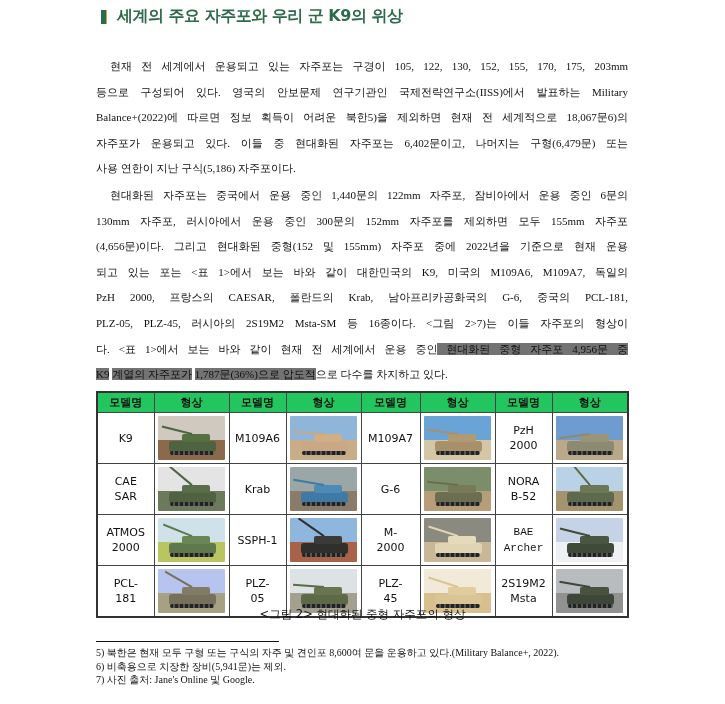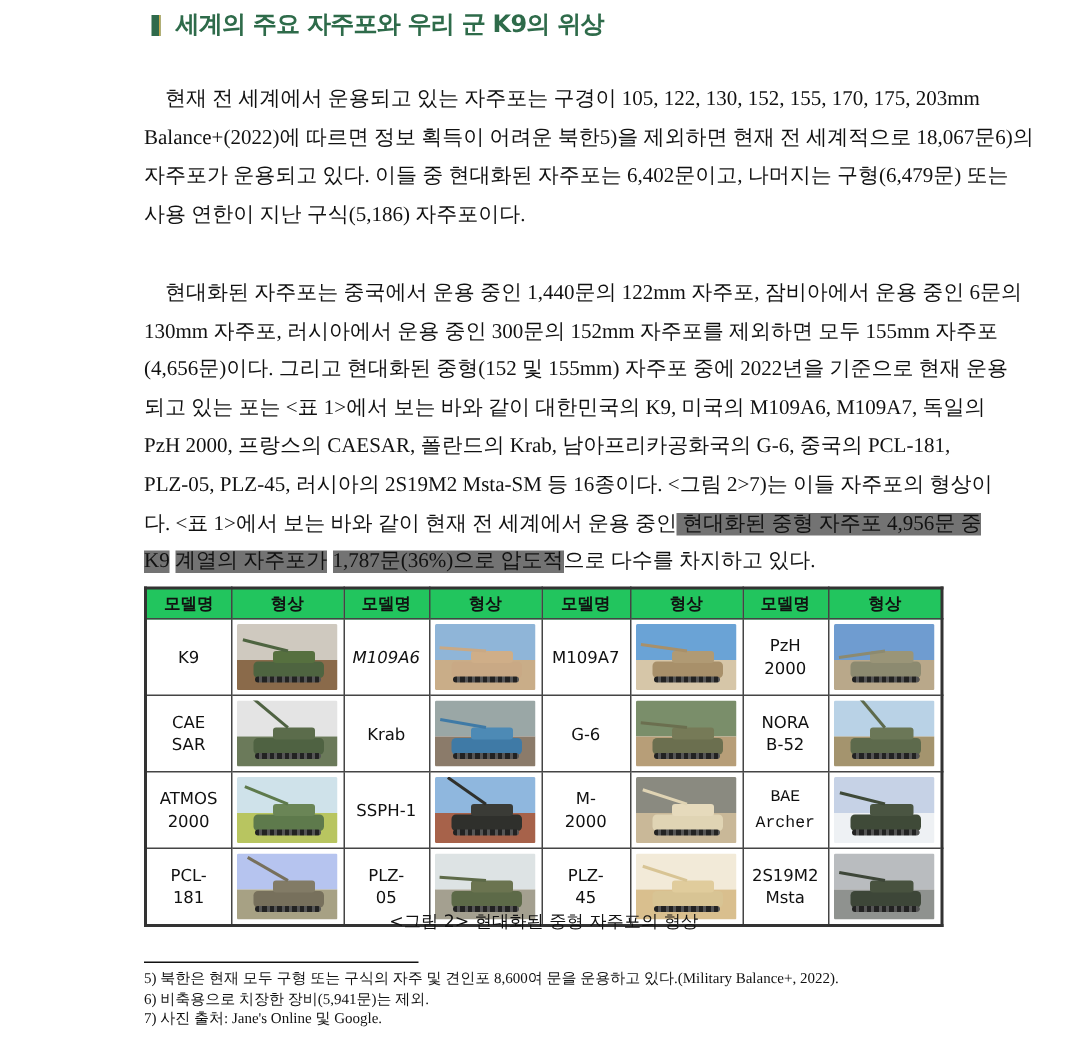--- a/index.html
+++ b/index.html
@@ -1,21 +1,21 @@
 <!DOCTYPE html>
 <html><head>
 <meta charset="utf-8">
 <style>
   html, body { margin:0; padding:0; background:#ffffff; }
   body { width:725px; height:704px; position:relative; overflow:hidden;
          font-family:"Liberation Serif", "DejaVu Serif", serif; color:#111; }
   .title { position:absolute; left:101px; top:6px; font-family:"DejaVu Sans", sans-serif;
            font-weight:bold; font-size:16px; color:#2e6b4a; letter-spacing:-0.5px; display:flex; align-items:center; }
   .title .bar { display:inline-block; width:5px; height:14px; background:#2f6a4b; margin-right:10px; border-right:1px solid #c9a94a; }
-  .para { position:absolute; left:96px; width:532px; font-size:14px; line-height:25.6px; text-align:justify; text-align-last:justify; }
+  .para { position:absolute; left:96px; width:532px; font-size:11px; line-height:25.6px; text-align:justify; text-align-last:justify; }
   .para .line { display:block; white-space:nowrap; text-align:justify; text-align-last:justify; }
   .para .line.last { text-align-last:left; }
   .p1 { top:54px; }
   .p2 { top:183px; }
   .hl { background:#737373; }
   table.fig { position:absolute; left:96px; top:391px; width:531px; border-collapse:collapse;
               font-family:"DejaVu Sans", sans-serif; font-size:11px; table-layout:fixed; }
   table.fig th, table.fig td { border:1px solid #444; text-align:center; vertical-align:middle; padding:0; }
   table.fig { border:2px solid #333; }
   table.fig th { background:#22c55e; height:19px; font-weight:bold; font-size:11px; }
@@ -35,20 +35,21 @@
 </head>
 <body>
 
 <div class="title">
   <span class="bar"></span>
   <span>세계의 주요 자주포와 우리 군 K9의 위상</span>
 </div>
 
 <div class="para p1">
   <span class="line" style="text-indent:14px">현재 전 세계에서 운용되고 있는 자주포는 구경이 105, 122, 130, 152, 155, 170, 175, 203mm</span>
+  <span class="line">등으로 구성되어 있다. 영국의 안보문제 연구기관인 국제전략연구소(IISS)에서 발표하는 Military</span>
   <span class="line">Balance+(2022)에 따르면 정보 획득이 어려운 북한5)을 제외하면 현재 전 세계적으로 18,067문6)의</span>
   <span class="line">자주포가 운용되고 있다. 이들 중 현대화된 자주포는 6,402문이고, 나머지는 구형(6,479문) 또는</span>
   <span class="line last">사용 연한이 지난 구식(5,186) 자주포이다.</span>
 </div>
 
 <div class="para p2">
   <span class="line" style="text-indent:14px">현대화된 자주포는 중국에서 운용 중인 1,440문의 122mm 자주포, 잠비아에서 운용 중인 6문의</span>
   <span class="line">130mm 자주포, 러시아에서 운용 중인 300문의 152mm 자주포를 제외하면 모두 155mm 자주포</span>
   <span class="line">(4,656문)이다. 그리고 현대화된 중형(152 및 155mm) 자주포 중에 2022년을 기준으로 현재 운용</span>
   <span class="line">되고 있는 포는 &lt;표 1&gt;에서 보는 바와 같이 대한민국의 K9, 미국의 M109A6, M109A7, 독일의</span>
@@ -87,21 +88,21 @@
         <td>
           <div class="photo">
             <div class="sky" style="background:#cfc9bf"></div>
             <div class="ground" style="background:#8a6a4a"></div>
             <div class="hull" style="background:#4e6440"></div>
             <div class="turret" style="background:#56703f"></div>
             <div class="barrel" style="background:#4e6440;transform:rotate(14deg)"></div>
             <div class="wheels"></div>
           </div>
         </td>
-        <td><span style="white-space: pre-line; font-style: italic;">M109A6</span></td>
+        <td><span style="white-space: pre-line;">M109A6</span></td>
         <td>
           <div class="photo">
             <div class="sky" style="background:#8fb5d8"></div>
             <div class="ground" style="background:#c9ad88"></div>
             <div class="hull" style="background:#c9a985"></div>
             <div class="turret" style="background:#cfae88"></div>
             <div class="barrel" style="background:#c9a985;transform:rotate(4deg)"></div>
             <div class="wheels"></div>
           </div>
         </td>

